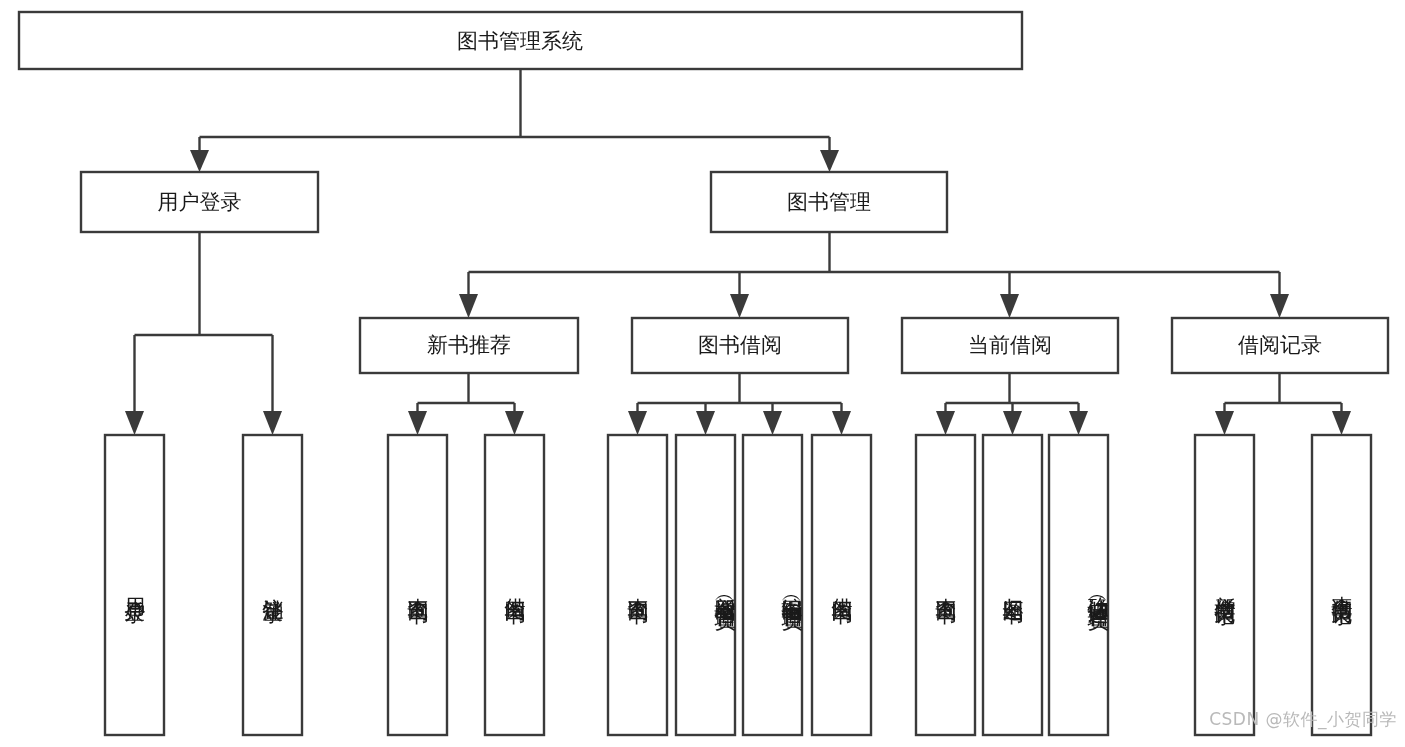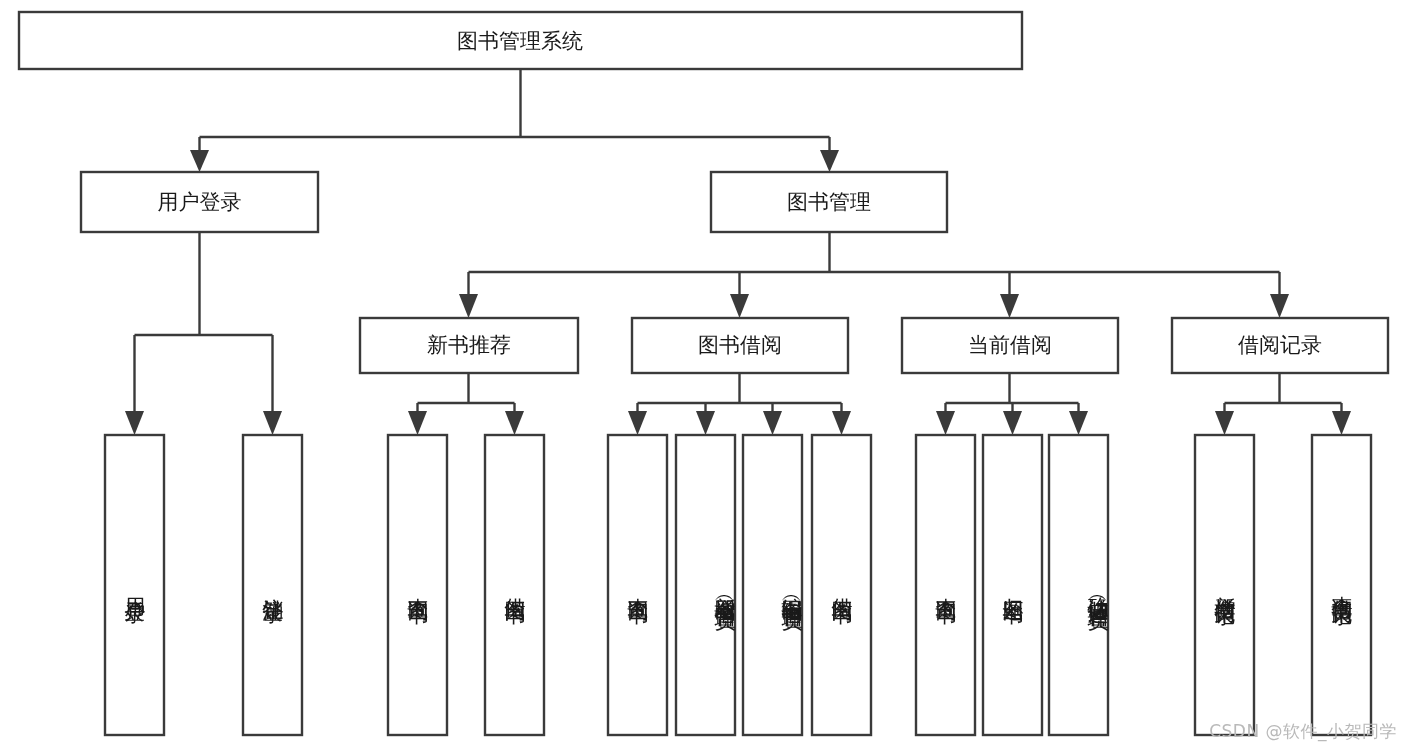--- a/index.html
+++ b/index.html
@@ -64,21 +64,21 @@
     justify-content: center;
     white-space: nowrap;
     pointer-events: none;
   }
   .vlabel.center {
     align-items: center;
   }
   .watermark {
     position: absolute;
     right: 8px;
-    bottom: 4px;
+    bottom: 16px;
     font-family: "DejaVu Sans", "Liberation Sans", sans-serif;
     font-size: 17px;
     color: #b9b9b9;
     white-space: nowrap;
     letter-spacing: 0.5px;
   }
 </style>
 </head>
 <body>
 

